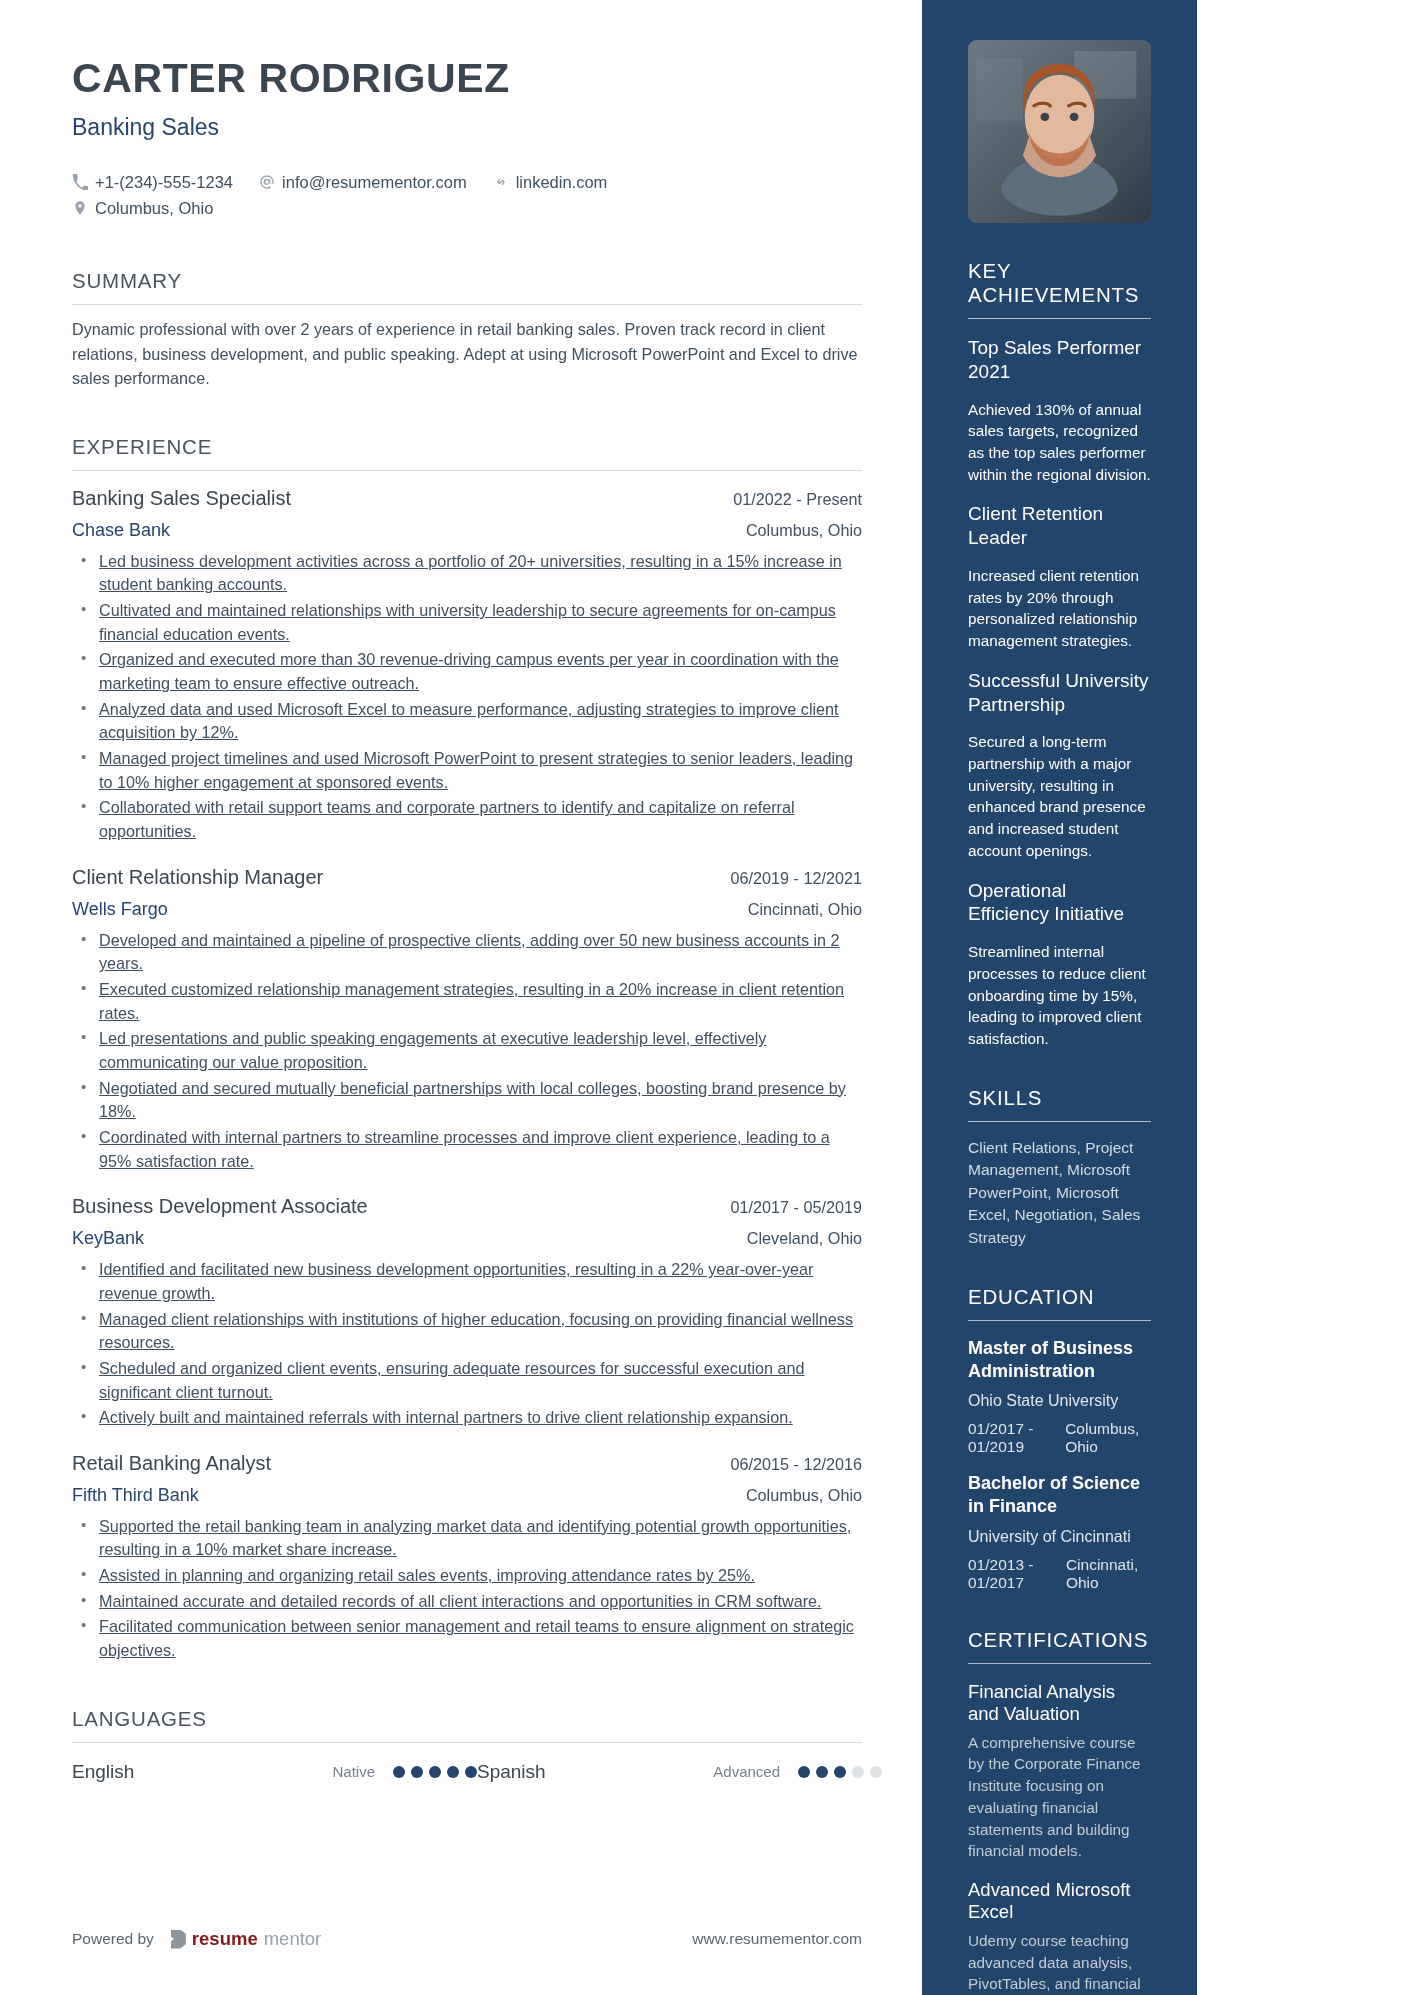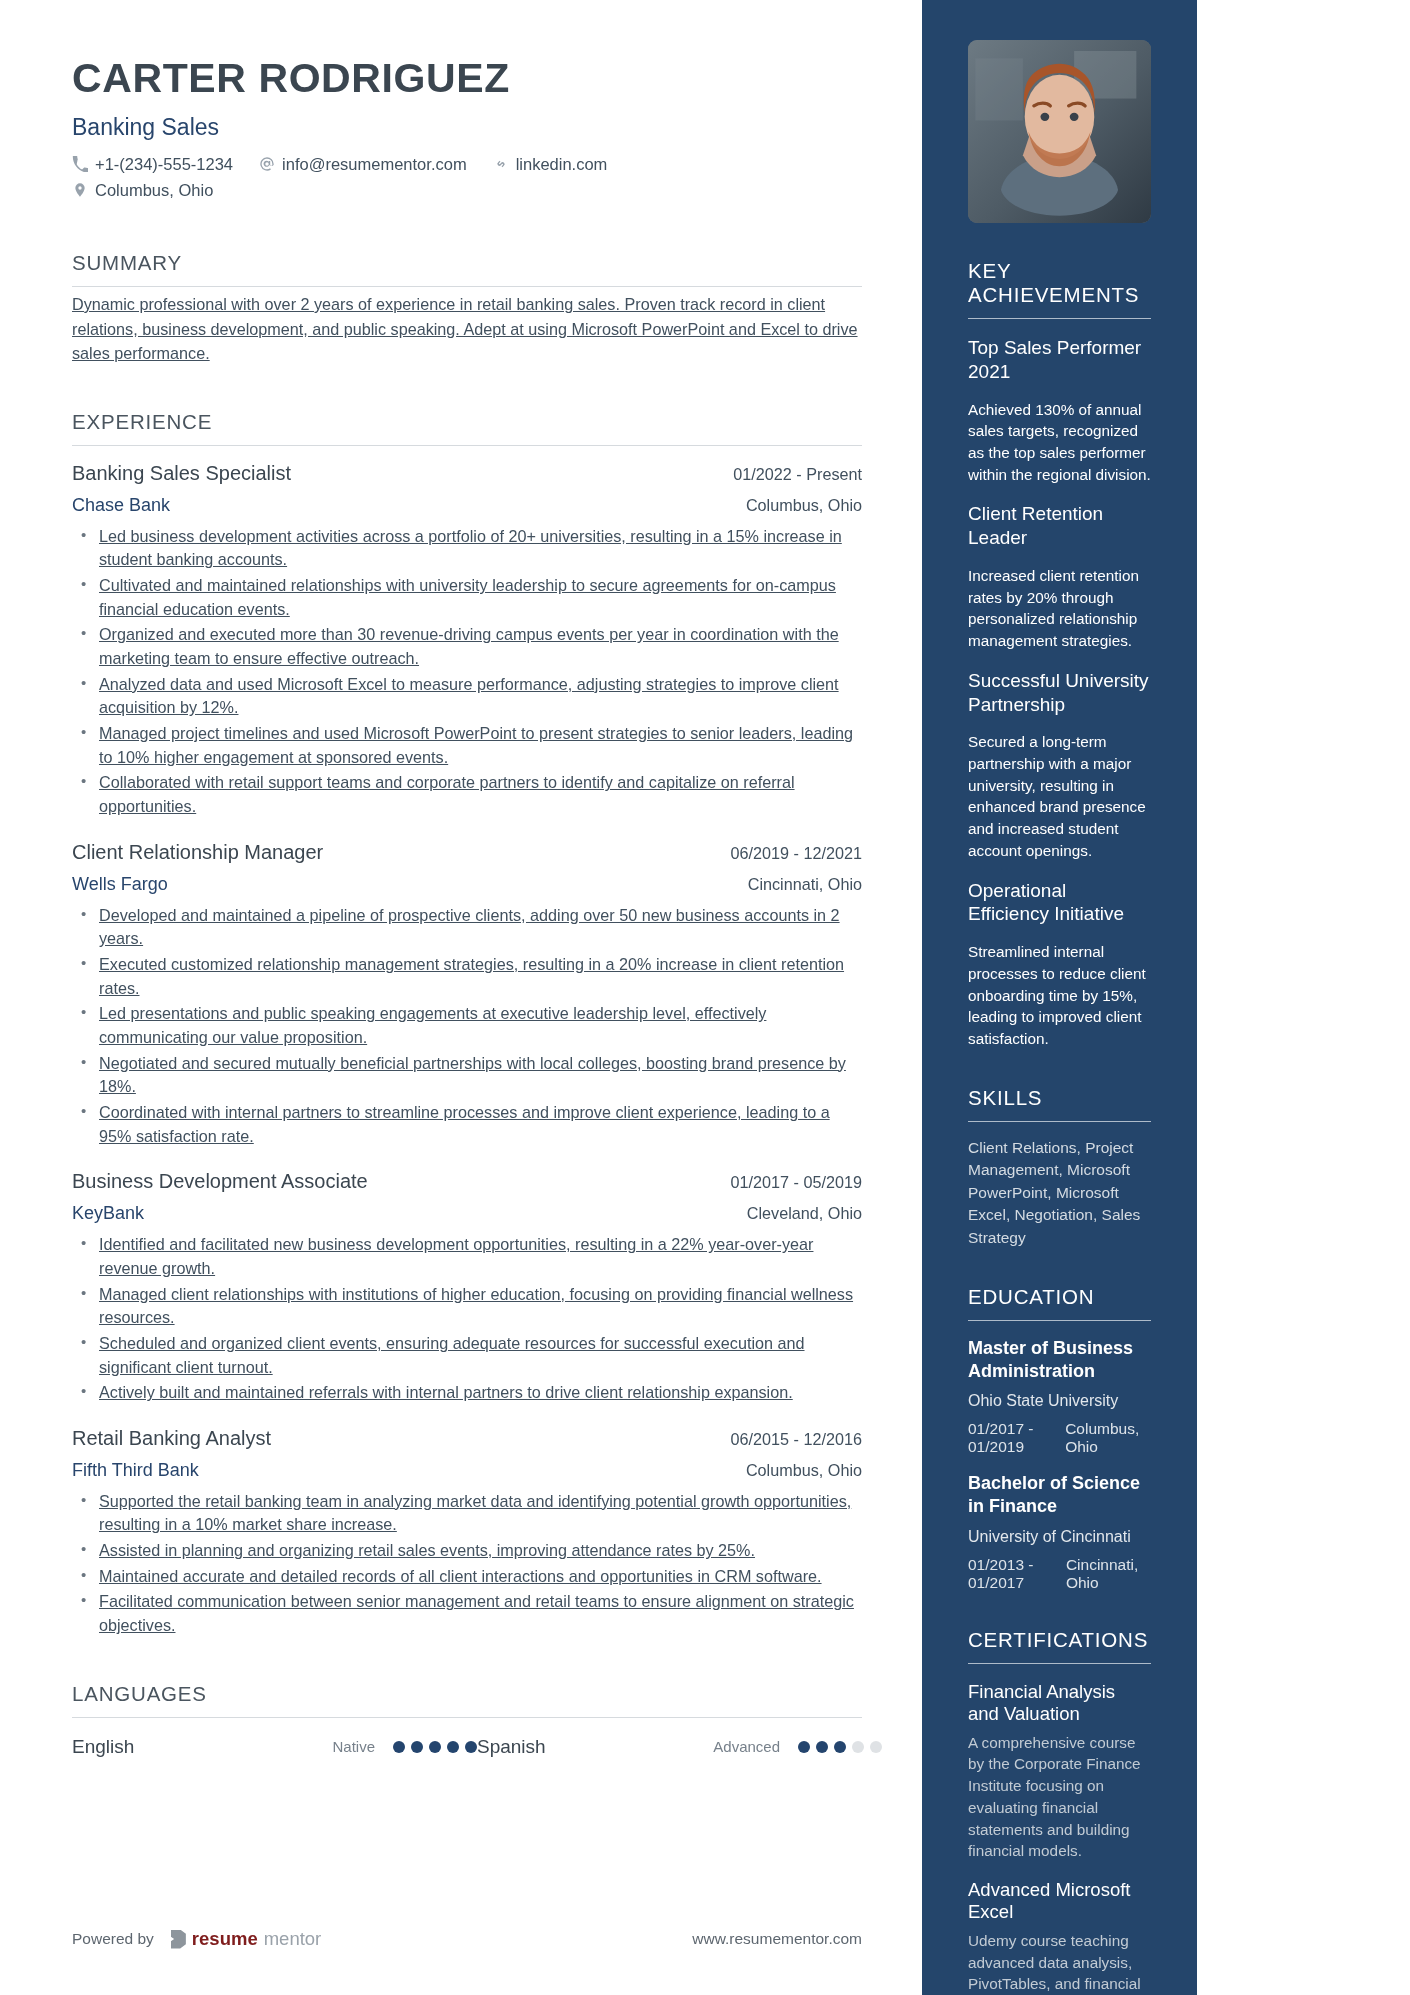--- a/index.html
+++ b/index.html
@@ -19,38 +19,38 @@
     position:relative;
     background:#fff;
   }
   .name {
     font-size:41px; font-weight:bold; letter-spacing:0.6px;
     color:#3b4650; line-height:1.12;
   }
   .role {
     font-size:23px; color:#28456c; margin-top:12px; font-weight:400;
   }
-  .contacts { margin-top:14px;text-align:right; }
+  .contacts { margin-top:32px;text-align:right; }
   .contact-line { display:flex; flex-wrap:wrap; align-items:center; }
   .contact-item {
     display:flex; align-items:center; gap:7px;
     font-size:16.5px; color:#41505e; margin-right:26px; margin-bottom:7px;
     white-space:nowrap;
   }
   .cicon { width:16px; height:16px; flex:none; display:inline-block; color:#9aa4ad; }
   .cicon svg { display:block; width:16px; height:16px; fill:#98a2ac; }
 
   .section { margin-top:44px; }
   .section-title {
     font-size:20.5px; letter-spacing:0.8px; color:#4a555f; font-weight:400;
   }
   .rule { height:1px; background:#d6dade; margin-top:11px; }
 
   .summary-text {
-    font-size:16.2px; line-height:1.52; color:#41505e; margin-top:5px;text-decoration:underline;
+    font-size:16.2px; line-height:1.52; color:#41505e; margin-top:12px;
   }
 
   .job { margin-top:22px; }
   .job:first-of-type { margin-top:16px; }
   .job-row { display:flex; justify-content:space-between; align-items:baseline; }
   .job-title { font-size:20px; color:#3b4650; }
   .job-dates { font-size:16.2px; color:#41505e; }
   .job-row2 { display:flex; justify-content:space-between; align-items:baseline; margin-top:10px; }
   .job-company { font-size:18px; color:#28456c; }
   .job-location { font-size:16.2px; color:#41505e; }

